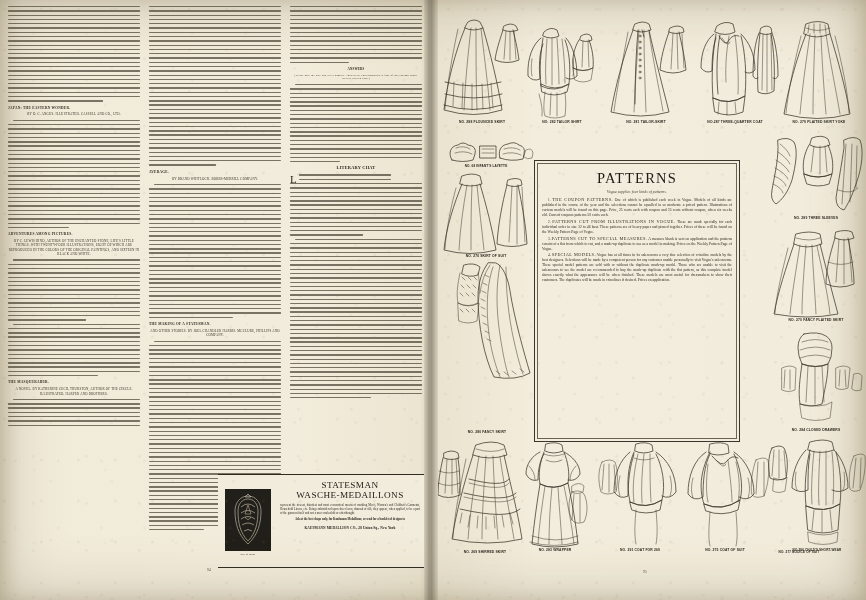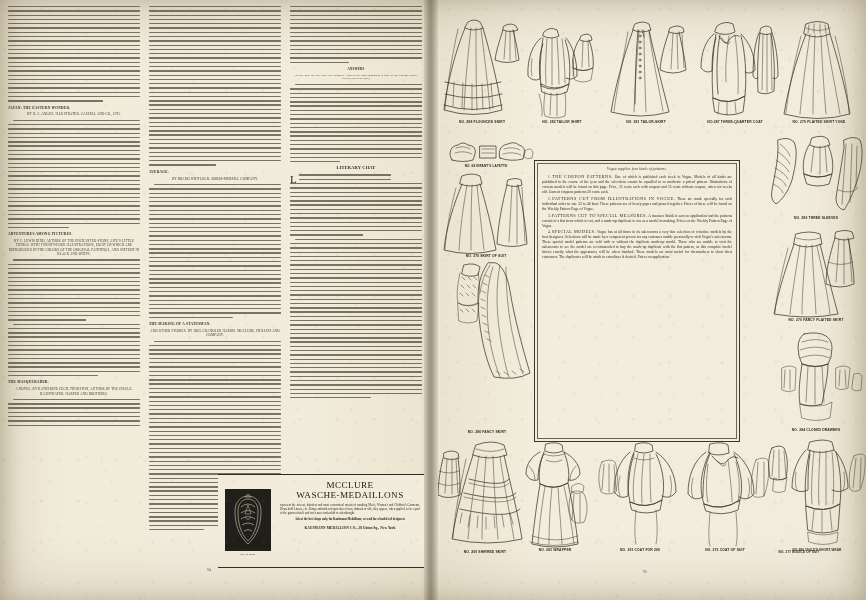--- a/index.html
+++ b/index.html
@@ -436,21 +436,21 @@
                 <path d="M16 38 q4 -3 8 0"></path>
                 <path d="M20 12 l-3 9 h6 z" stroke-width="0.6"></path>
                 <path d="M17 24 q3 5 6 0" stroke-width="0.6"></path>
                 <path d="M20 1 l-3 3 h6 z"></path>
               </g>
             </svg>
           </div>
           <div class="cap">One of many</div>
         </div>
         <div class="ad-body">
-          <div class="ad-title">MCCLURE</div>
+          <div class="ad-title">STATESMAN</div>
           <div class="ad-title t2">WASCHE-MEDAILLONS</div>
           <div class="ad-text">represent the newest, daintiest and most economical means of marking Men's, Women's and Children's Garments, Household Linens, etc. Being embroidered upon sheer lawn, damask or silk, they appear, when applied, to be a part of the garment itself and not a mere makeshift or afterthought.</div>
           <div class="ad-call">Ask at the best shops only, for Kaufmann Medallions; or send for a booklet of designs to</div>
           <div class="ad-addr">KAUFMANN MEDALLION CO., 28 Union Sq., New York</div>
         </div>
       </div>
     </div>
 
     <div class="folio l">94</div>
   </div>
@@ -902,20 +902,21 @@
       <div class="cap">NO. 275 COAT OF SUIT</div>
     </div>
 
     <div class="fig" style="left:332px;top:440px;width:0px;"></div>
 
     <div class="fig" style="left:316px;top:550px;width:104px;">
       <div class="cap" style="font-size:3.1px">NO. 277 BODICE OF SUIT</div>
     </div>
 
     <div class="patterns-box" style="left:103px;top:160px;">
+      <div class="pt-title">PATTERNS</div>
       <div class="pt-sub">Vogue supplies four kinds of patterns.</div>
       <p class="pt-p">
         <span class="num">1.</span>
         <span class="hd">THE COUPON PATTERNS.</span>
         <span>One of which is published each week in Vogue.  Models of all kinds are published in the course of the  year and the selections cannot be equalled in so moderate a  priced  pattern.  Illustrations of various models will be found on this page.     Price, 25 cents each with coupon and 35 cents without coupon, when six weeks old.   Current coupons patterns 50 cents each.</span>
       </p>
       <p class="pt-p">
         <span class="num">2.</span>
         <span class="hd">PATTERNS CUT FROM ILLUSTRATIONS IN VOGUE.</span>
         <span>These are made  specially for each individual order in size 32 to 46 bust.     These patterns are of heavy paper and pinned together.   Prices of these  will be found on the Weekly Pattern Page of Vogue.</span>

